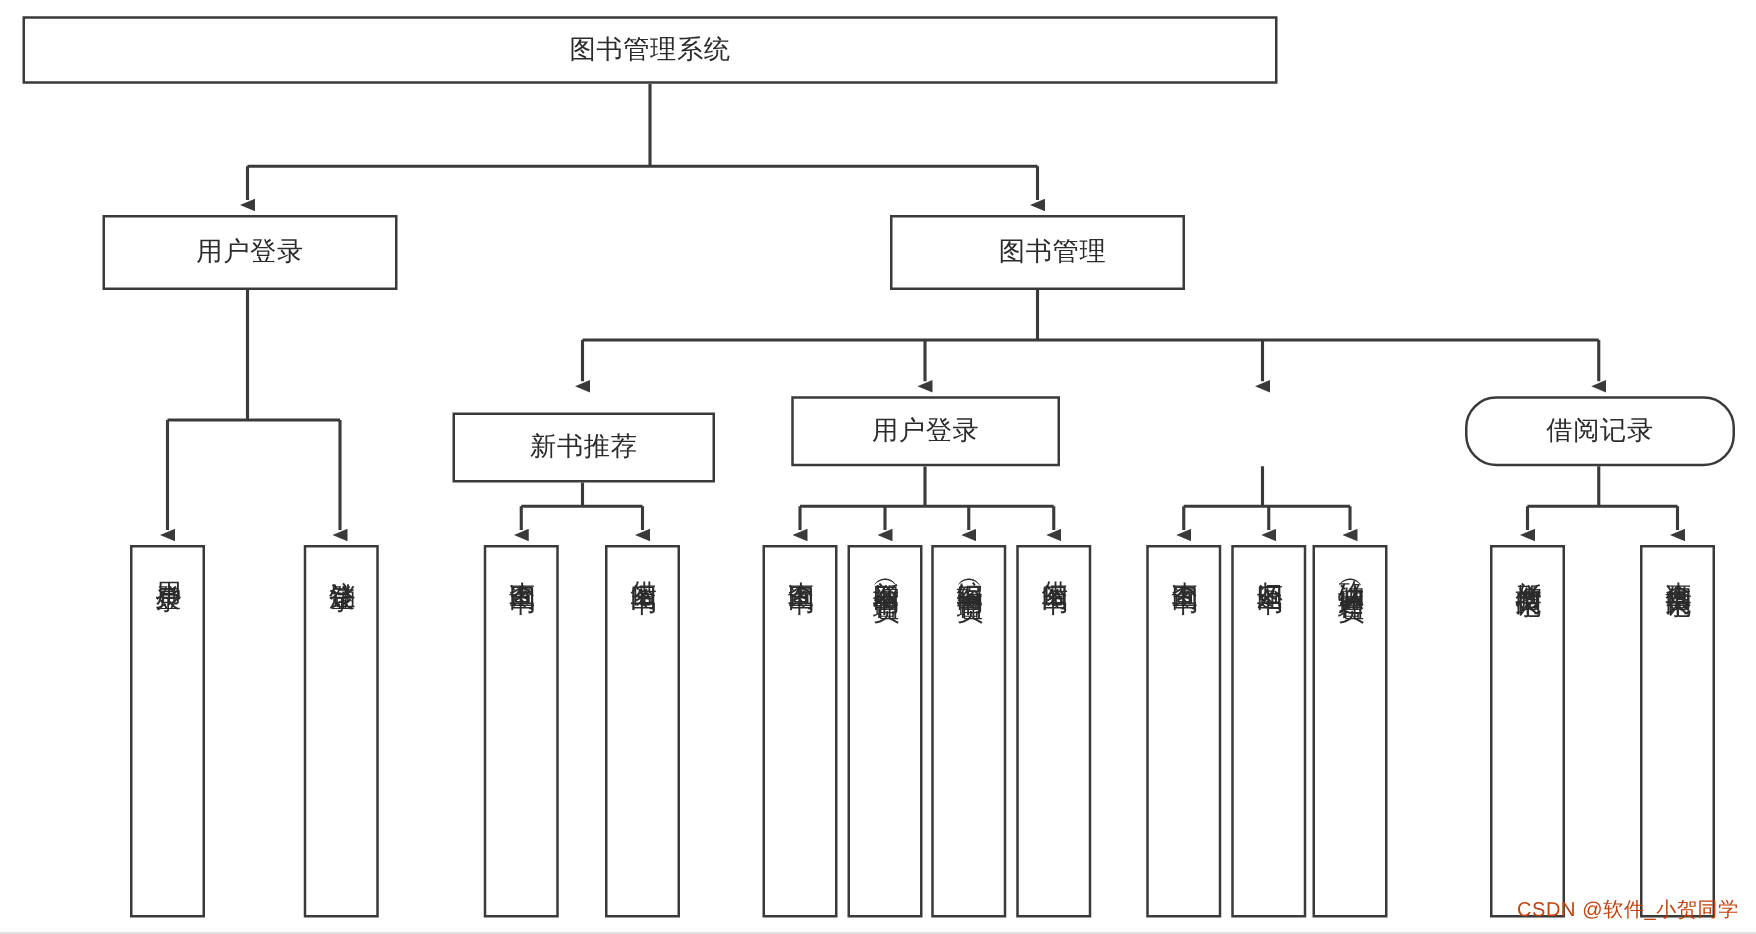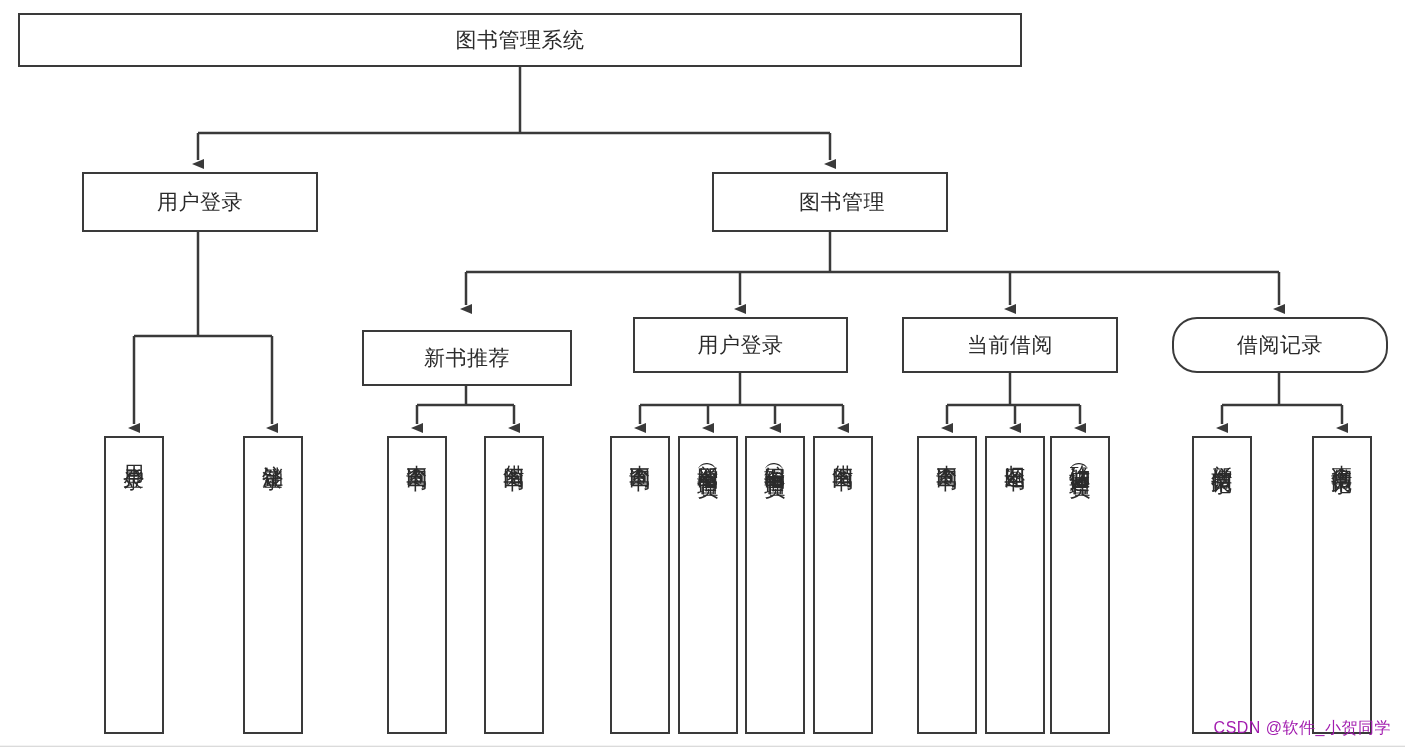--- a/index.html
+++ b/index.html
@@ -61,21 +61,21 @@
     -webkit-text-orientation: upright;
   }
   .node.root {
     border-width: 2.5px;
   }
   .watermark {
     position: absolute;
     right: 14px;
     bottom: 8px;
     font-size: 16px;
-    color: #a21caf;
+    color: #c2410c;
     letter-spacing: 0.5px;
     white-space: nowrap;
     user-select: none;
   }
   .bottom-edge {
     position: absolute;
     left: 0;
     bottom: 0;
     width: 1405px;
     height: 2px;
@@ -147,23 +147,20 @@
   <div class="node horizontal" style="left:712px; top:172px; width:236px; height:60px;padding-left:24px;">
     <span class="node-label">图书管理</span>
   </div>
 
   <div class="node horizontal" style="left:362px; top:317px; width:210px; height:56px;margin-top:13px;">
     <span class="node-label">新书推荐</span>
   </div>
   <div class="node horizontal" style="left:633px; top:317px; width:215px; height:56px;">
     <span class="node-label">用户登录</span>
   </div>
-  <div class="node horizontal" style="left:902px; top:317px; width:216px; height:56px;">
-    <span class="node-label">当前借阅</span>
-  </div>
   <div class="node horizontal" style="left:1172px; top:317px; width:216px; height:56px;border-radius:25px;">
     <span class="node-label">借阅记录</span>
   </div>
 
   <div class="node vertical" style="left:104px; top:436px; width:60px; height:298px;">
     <span class="node-label">用户登录</span>
   </div>
   <div class="node vertical" style="left:243px; top:436px; width:60px; height:298px;">
     <span class="node-label">注销登录</span>
   </div>

